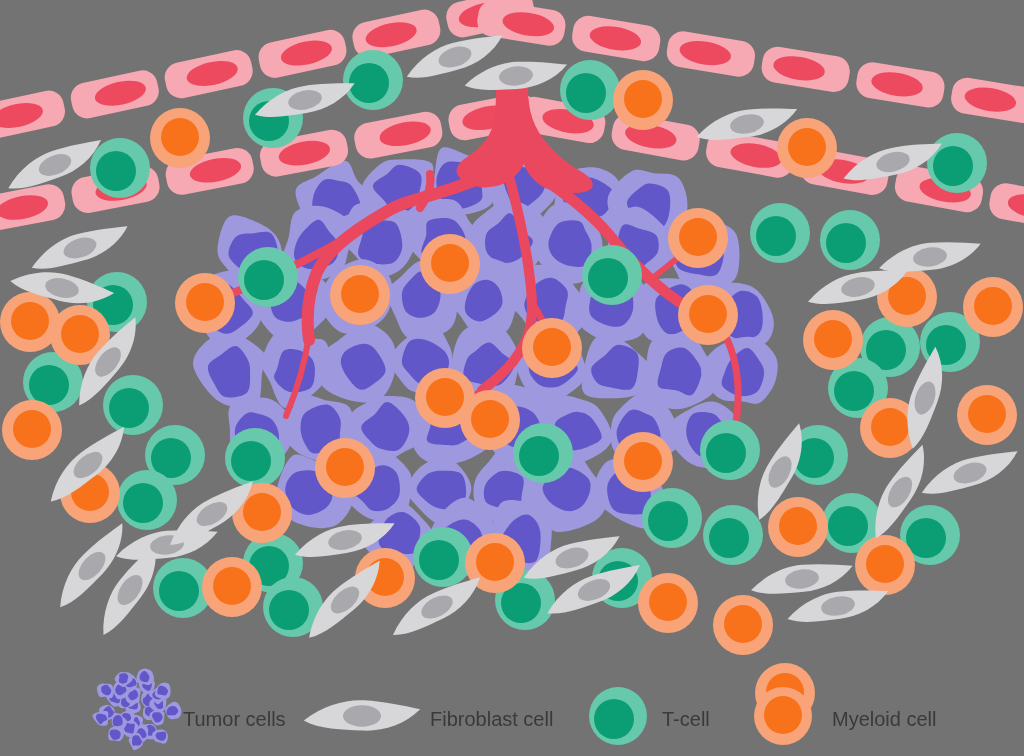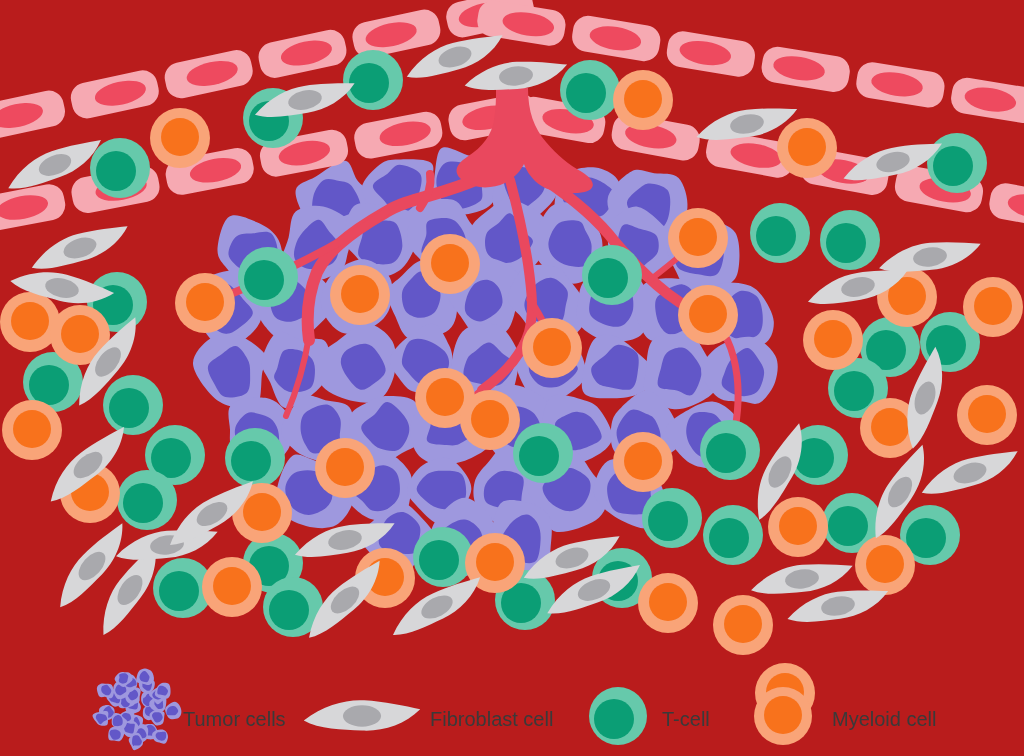--- a/index.html
+++ b/index.html
@@ -1,16 +1,16 @@
 <!DOCTYPE html>
 <html><head>
 <meta charset="utf-8">
 <style>
   html,body{margin:0;padding:0;background:#ffffff;}
-  .canvas{position:relative;width:1024px;height:756px;background:#b91c1c;overflow:hidden;
+  .canvas{position:relative;width:1024px;height:756px;background:#737373;overflow:hidden;
           font-family:"Liberation Sans", sans-serif;}
   svg text{font-family:"Liberation Sans", sans-serif;font-size:20px;}
 </style>
 </head>
 <body>
 
 <div class="canvas">
   <svg id="fig" viewBox="0 0 1024 756" width="1024" height="756">
     <g id="g-tumor">
         <g>

